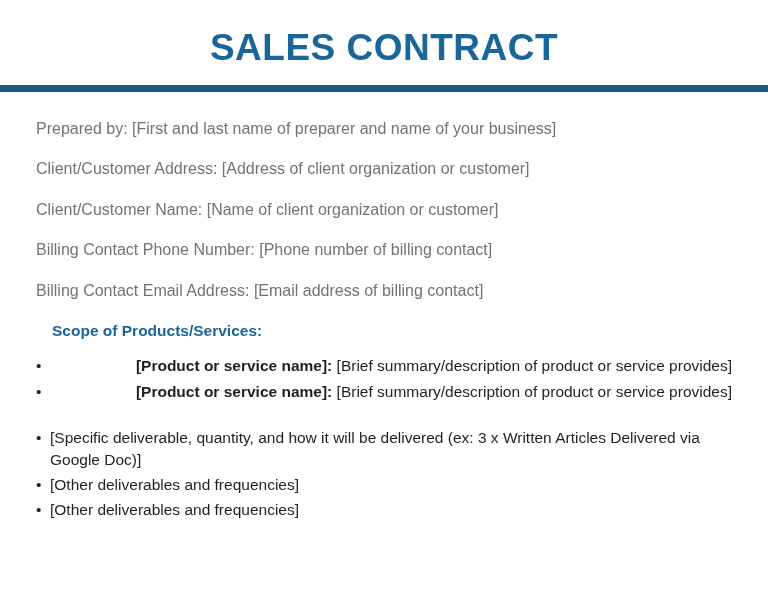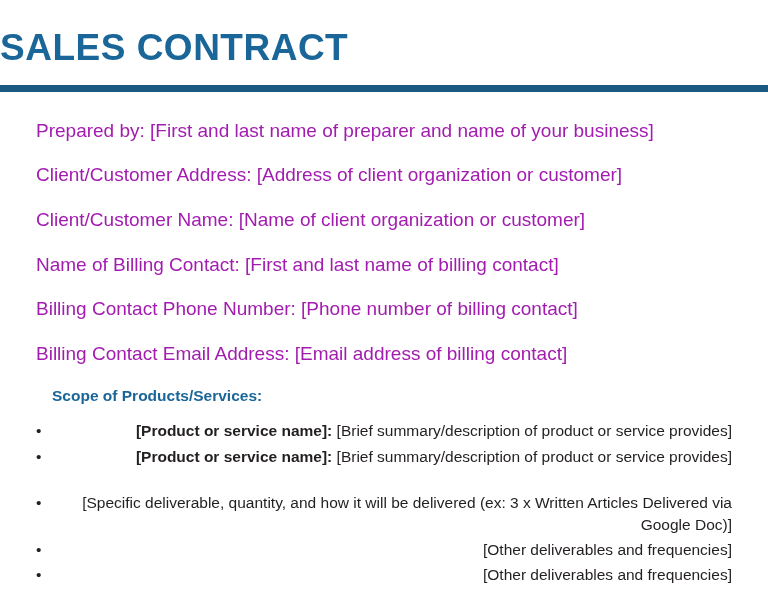--- a/index.html
+++ b/index.html
@@ -14,42 +14,42 @@
     color: #231f20;
     overflow: hidden;
   }
   .page {
     position: relative;
     width: 768px;
     height: 613px;
     box-sizing: border-box;
   }
   .doc-title {
-    text-align: left;
+    text-align: center;
     color: #1a6698;
     font-size: 37px;
     font-weight: bold;
     letter-spacing: 0.5px;
     padding: 28px 0 16px 0;
     margin: 0;
     line-height: 1.1;
   }
   .title-rule {
     height: 7px;
     background: #1a5a80;
     width: 100%;
   }
   .content {
     padding: 26px 36px 0 36px;
   }
   .field-line {
-    font-size: 19px;
+    font-size: 16px;
     line-height: 1.35;
     margin: 0 0 19px 0;
-    color: #a21caf;
+    color: #737373;
   }
   .section-head {
     color: #1a6698;
     font-weight: bold;
     font-size: 15.5px;
     margin: 0 0 14px 16px;
     line-height: 1.3;
   }
   .bullet-list {
     margin: 0 0 18px 0;
@@ -79,21 +79,20 @@
     padding: 0;
     list-style: none;
   }
   .plain-item {
     font-size: 15.5px;
     line-height: 1.42;
     margin: 0 0 3px 0;
     padding-left: 14px;
     position: relative;
     color: #231f20;
-    text-align: right;
   }
   .plain-item::before {
     content: "\2022";
     position: absolute;
     left: 0;
     top: 0;
   }
   .spacer-6 { height: 6px; }
 </style>
 </head>
@@ -102,21 +101,20 @@
 <div class="page">
 
   <h1 class="doc-title">SALES CONTRACT</h1>
   <div class="title-rule"></div>
 
   <div class="content">
 
     <p class="field-line">Prepared by: [First and last name of preparer and name of your business]</p>
     <p class="field-line">Client/Customer Address: [Address of client organization or customer]</p>
     <p class="field-line">Client/Customer Name: [Name of client organization or customer]</p>
-    <p class="field-line">Name of Billing Contact: [First and last name of billing contact]</p>
     <p class="field-line">Billing Contact Phone Number: [Phone number of billing contact]</p>
     <p class="field-line">Billing Contact Email Address:  [Email address of billing contact]</p>
 
     <h2 class="section-head">Scope of Products/Services:</h2>
     <ul class="bullet-list">
       <li class="bullet-item">
         <b>[Product or service name]:</b><span> [Brief summary/description of product or service provides]</span>
       </li>
       <li class="bullet-item">
         <b>[Product or service name]:</b><span> [Brief summary/description of product or service provides]</span>

